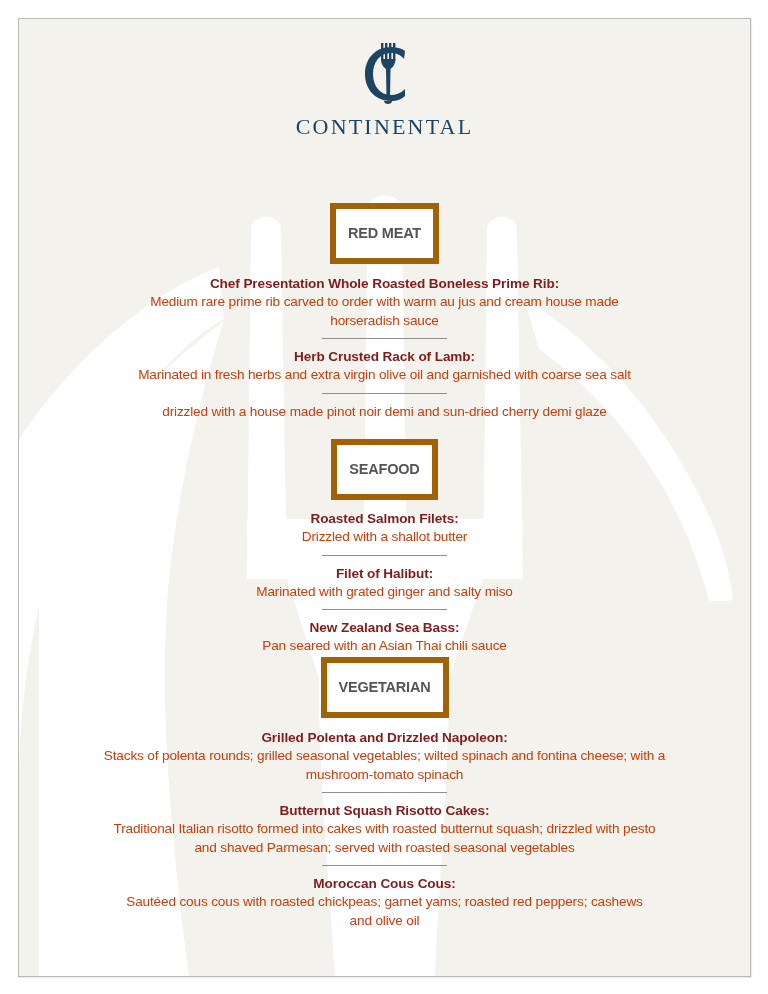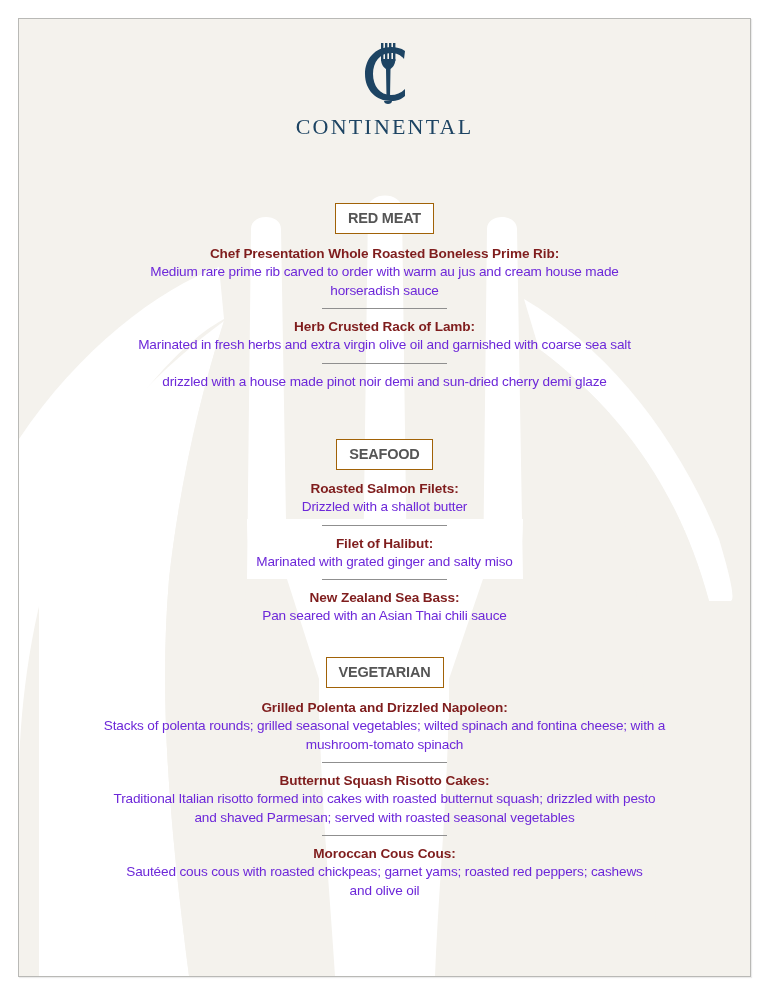--- a/index.html
+++ b/index.html
@@ -72,41 +72,41 @@
     }
     .section {
       position: absolute;
       left: 0;
       width: 100%;
       text-align: center;
     }
     .cat-box {
       display: inline-block;
       background: #ffffff;
-      border: 1px solid #a16207;
+      border: 6px solid #a16207;
       color: #555555;
       font-weight: bold;
       font-size: 14.5px;
       line-height: 29px;
       height: 29px;
-      padding: 0 12px;
+      padding: 10px 12px;
       letter-spacing: -0.2px;
     }
     .item {
       margin: 0 auto;
     }
     .item-name {
       color: #7f1d1d;
       font-weight: bold;
       font-size: 13.6px;
       line-height: 18px;
       letter-spacing: -0.1px;
     }
     .item-desc {
-      color: #6d28d9;
+      color: #c2410c;
       font-size: 13.6px;
       line-height: 18.5px;
       letter-spacing: -0.15px;
     }
     .divider {
       width: 125px;
       height: 0;
       border-top: 1px solid #8f8f8f;
       margin: 8px auto 9px auto;
     }

